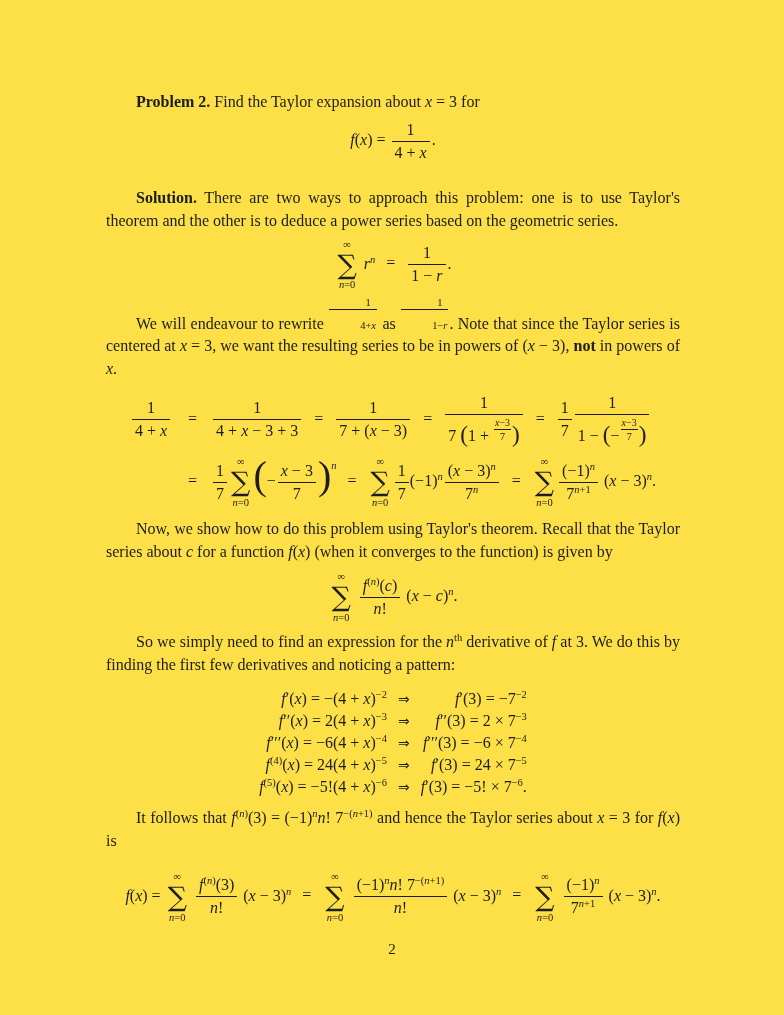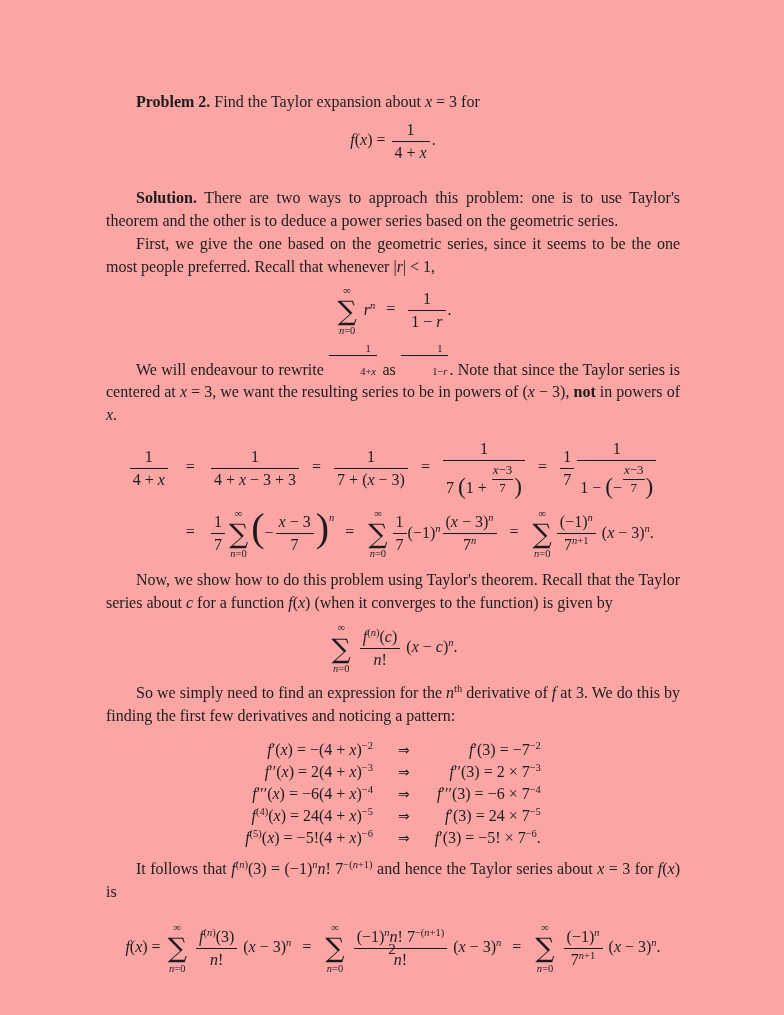--- a/index.html
+++ b/index.html
@@ -1,72 +1,71 @@
 <!DOCTYPE html>
 <html><head>
 <meta charset="utf-8">
 <style>
   html,body{margin:0;padding:0;background:#ffffff;}
-  .page{width:784px;height:1015px;background:#fca5a5;position:relative;overflow:hidden;
+  .page{width:784px;height:1015px;background:#fde047;position:relative;overflow:hidden;
         font-family:"Liberation Serif","DejaVu Serif",serif;font-size:16px;color:#1c1c1c;}
   .content{position:absolute;left:106px;top:90px;width:574px;}
   .par{margin:0;line-height:23px;text-align:justify;}
   .par.ind{text-indent:30px;}
   .mt12{margin-top:24px;}
   b{font-weight:bold;}
   i{font-style:italic;}
   sup{font-size:10.5px;line-height:0;vertical-align:6px;}
   sup.hsup{vertical-align:17px;}
   .disp{text-align:center;line-height:1.2;}
   .disp.eq-fx{margin:8px 0 4px;}
   .disp.eq-geo{margin:6px 0 5px;}
   .disp.eq-taylor{margin:7px 0 6px;}
   .disp.eq-final{margin:18px 0 0;}
   .frac{display:inline-block;vertical-align:middle;text-align:center;margin:0 2px;}
   .frac .num{display:block;padding:0 3px 2px;line-height:1.12;}
   .frac .den{display:block;border-top:1px solid #1c1c1c;padding:2px 3px 0;line-height:1.12;}
-  .frac.small{font-size:13px;vertical-align:1px;margin:0 1px;}
+  .frac.small{font-size:10px;vertical-align:1px;margin:0 1px;}
   .frac.small .num{padding:0 1px 1px;}
   .frac.small .den{padding:1px 1px 0;}
   .frac.inline{font-size:10.5px;vertical-align:-1px;margin:0 1px;}
   .frac.inline .num{padding:0 1px 1px;}
   .frac.inline .den{padding:10px 1px 0;}
   .frac.tight{margin-right:1px;}
   .sum{display:inline-flex;flex-direction:column;align-items:center;vertical-align:middle;margin:0 3px;}
   .sum .lim{font-size:10.5px;line-height:1.25;}
   .sum .sigma{font-size:27px;line-height:1.02;font-family:"DejaVu Serif","DejaVu Sans",serif;}
   .rel{margin:0 7px;}
   .rel.first{margin-left:0;margin-right:10px;}
   .mp{font-size:145%;line-height:0;vertical-align:-1px;}
   .bp{font-size:250%;line-height:0;vertical-align:-3px;font-weight:300;}
   .eqnarray{display:grid;grid-template-columns:auto auto;column-gap:16px;row-gap:10px;
             width:max-content;margin:14px auto 8px;align-items:center;}
   .eqnarray .lhs{justify-self:end;}
   .eqnarray .rhs{justify-self:start;}
   .derivs{display:grid;grid-template-columns:auto auto auto;justify-content:center;
-          column-gap:25px;align-items:center;margin:12px 0 8px;line-height:22px;}
+          column-gap:11px;align-items:center;margin:12px 0 8px;line-height:22px;}
   .derivs .dl{text-align:right;}
   .derivs .di{text-align:center;font-family:"DejaVu Sans",sans-serif;font-size:14px;}
   .derivs .dr{text-align:right;}
   .pagenum{position:absolute;left:0;top:941px;width:784px;text-align:center;
            font-size:15px;color:#1c1c1c;}
 </style>
 </head>
 <body>
 
 <div class="page">
   <div class="content">
 
     <p class="par ind"><b>Problem 2.</b> Find the Taylor expansion about <i>x</i> = 3 for</p>
 
     <div class="disp eq-fx"><i>f</i>(<i>x</i>) = <span class="frac"><span class="num">1</span><span class="den">4 + <i>x</i></span></span>.</div>
 
     <p class="par ind mt12"><b>Solution.</b> There are two ways to approach this problem: one is to use Taylor's theorem and the other is to deduce a power series based on the geometric series.</p>
 
-    <p class="par ind">First, we give the one based on the geometric series, since it seems to be the one most people preferred. Recall that whenever |<i>r</i>| &lt; 1,</p>
 
     <div class="disp eq-geo"><span class="sum">
           <span class="lim">∞</span>
           <span class="sigma">∑</span>
           <span class="lim"><i>n</i>=0</span>
         </span> <i>r</i><sup><i>n</i></sup> <span class="rel">=</span> <span class="frac"><span class="num">1</span><span class="den">1 − <i>r</i></span></span>.</div>
 
     <p class="par ind">We will endeavour to rewrite <span class="frac inline"><span class="num">1</span><span class="den">4+<i>x</i></span></span> as <span class="frac inline"><span class="num">1</span><span class="den">1−<i>r</i></span></span>. Note that since the Taylor series is centered at <i>x</i> = 3, we want the resulting series to be in powers of (<i>x</i> − 3), <b>not</b> in powers of <i>x</i>.</p>
 
     <div class="eqnarray">

